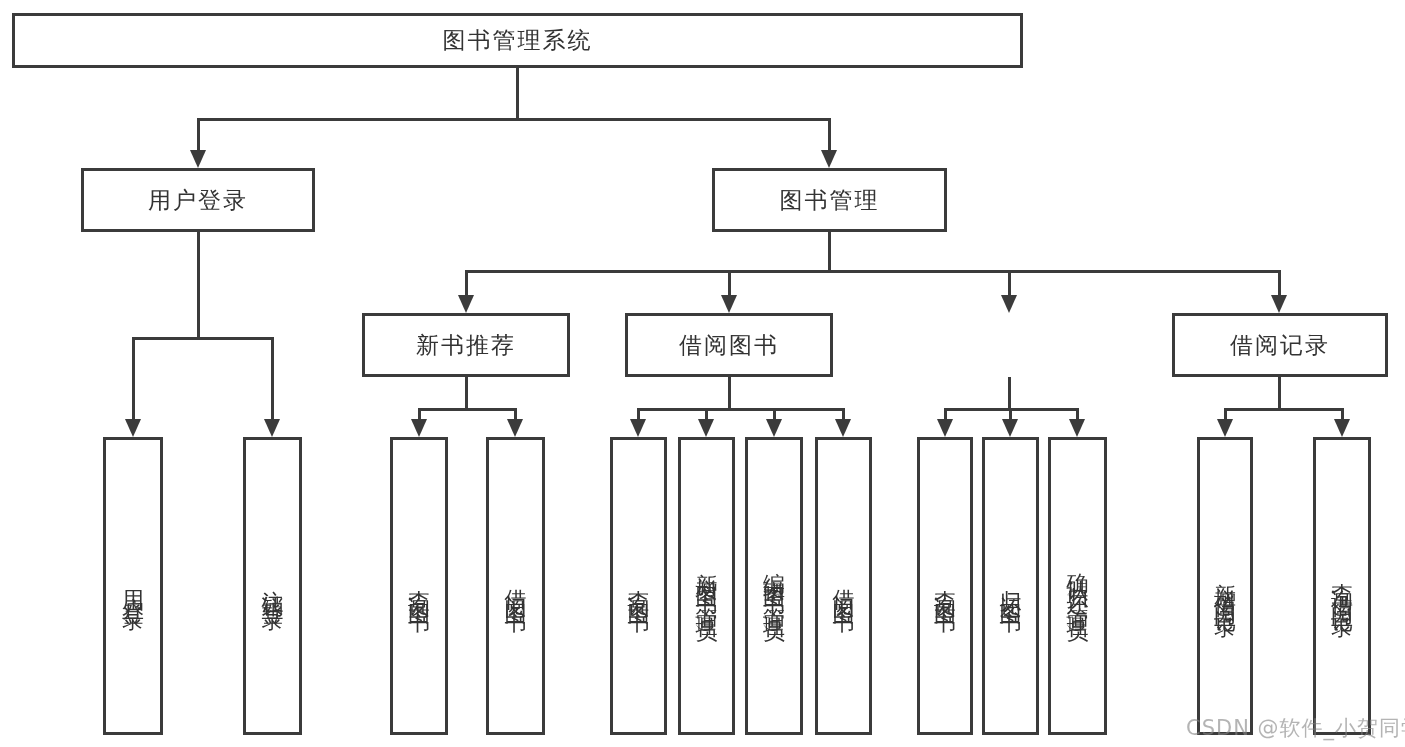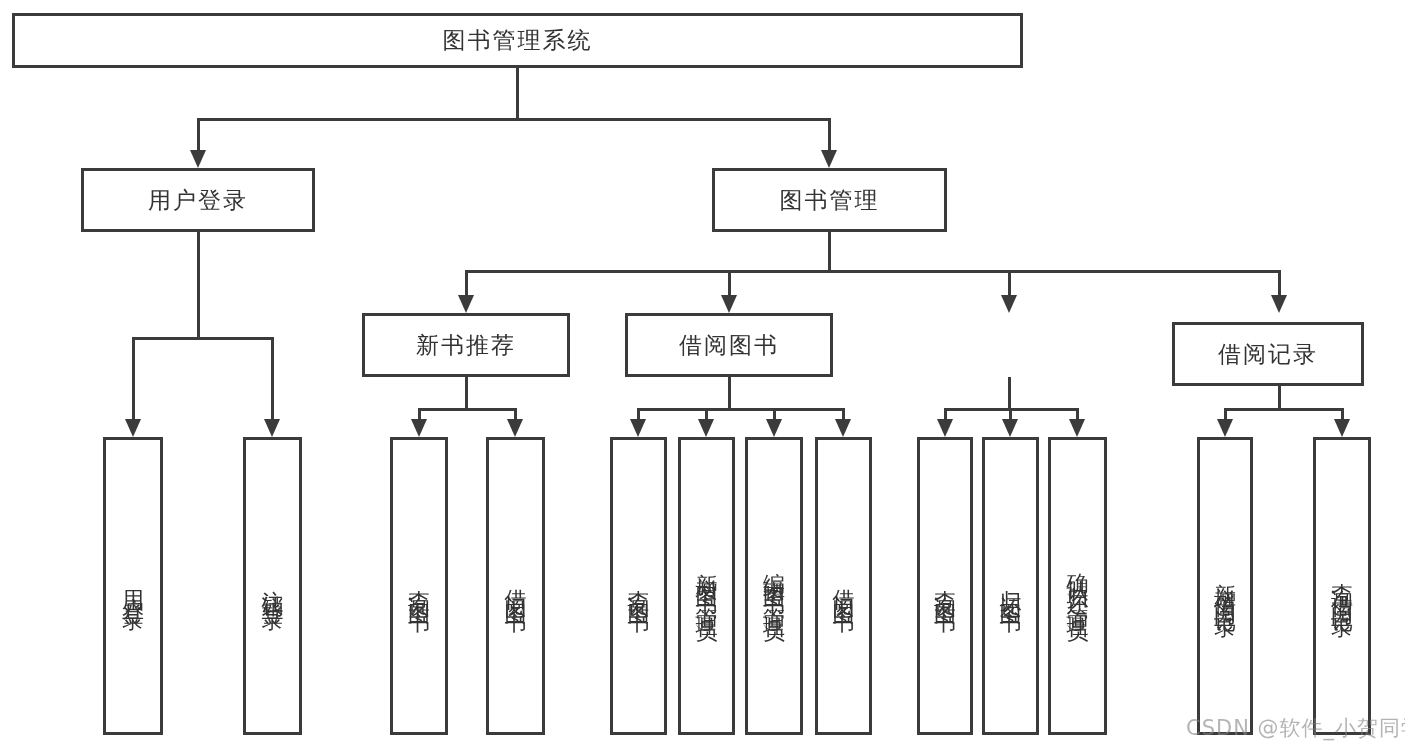--- a/index.html
+++ b/index.html
@@ -45,21 +45,21 @@
   <div class="node" style="left:712px;top:168px;width:235px;height:64px;">
     <span>图书管理</span>
   </div>
 
   <div class="node" style="left:362px;top:313px;width:208px;height:64px;font-family:Liberation Serif, serif;">
     <span>新书推荐</span>
   </div>
   <div class="node" style="left:625px;top:313px;width:208px;height:64px;">
     <span>借阅图书</span>
   </div>
-  <div class="node" style="left:1172px;top:322px;width:192px;height:64px;">
+  <div class="node" style="left:1172px;top:313px;width:216px;height:64px;">
     <span>借阅记录</span>
   </div>
 
   <div class="node leaf" style="left:103px;top:437px;width:60px;height:298px;">
     <span>用户登录</span>
   </div>
   <div class="node leaf" style="left:243px;top:437px;width:59px;height:298px;">
     <span>注销登录</span>
   </div>
 

